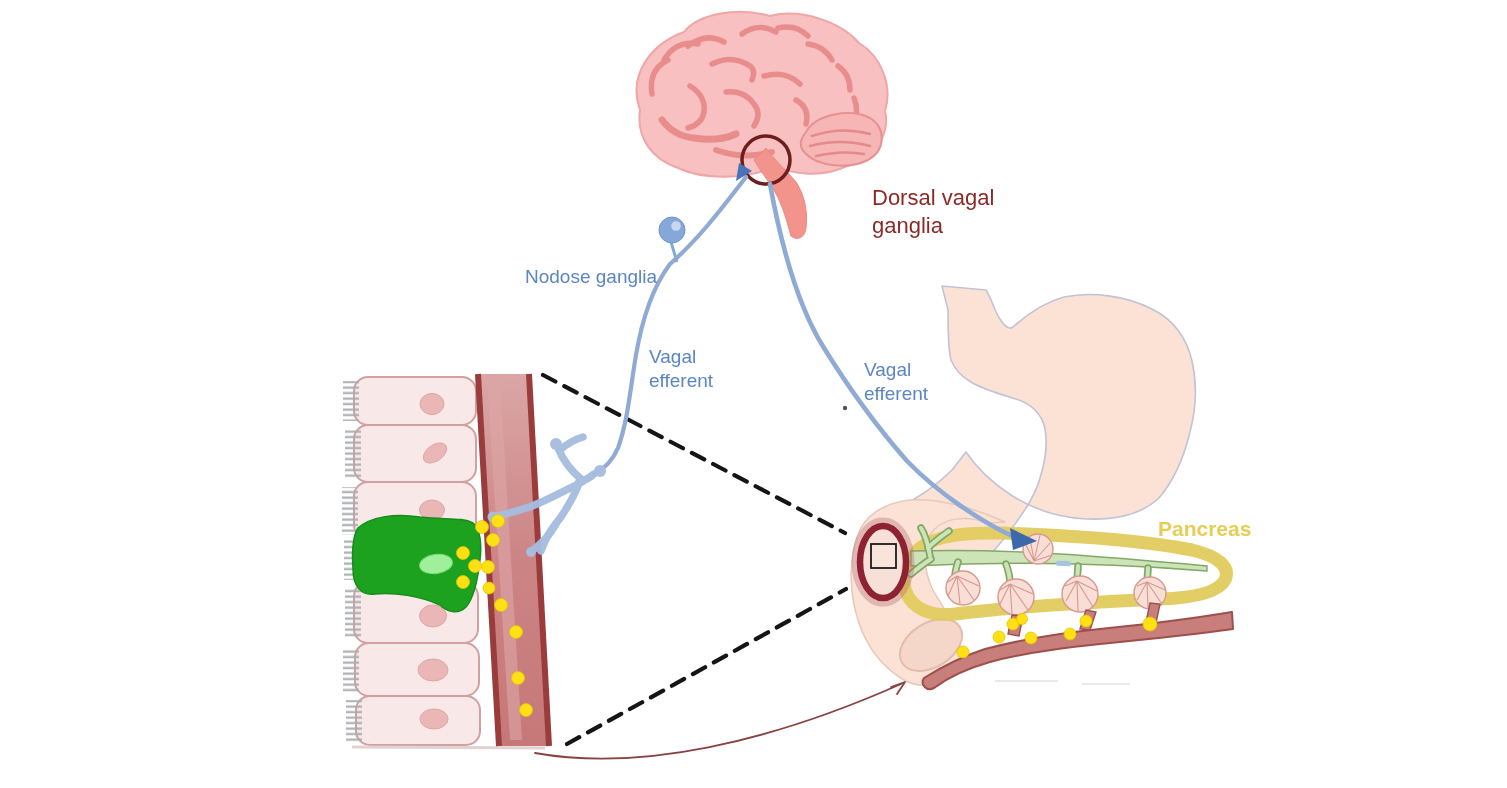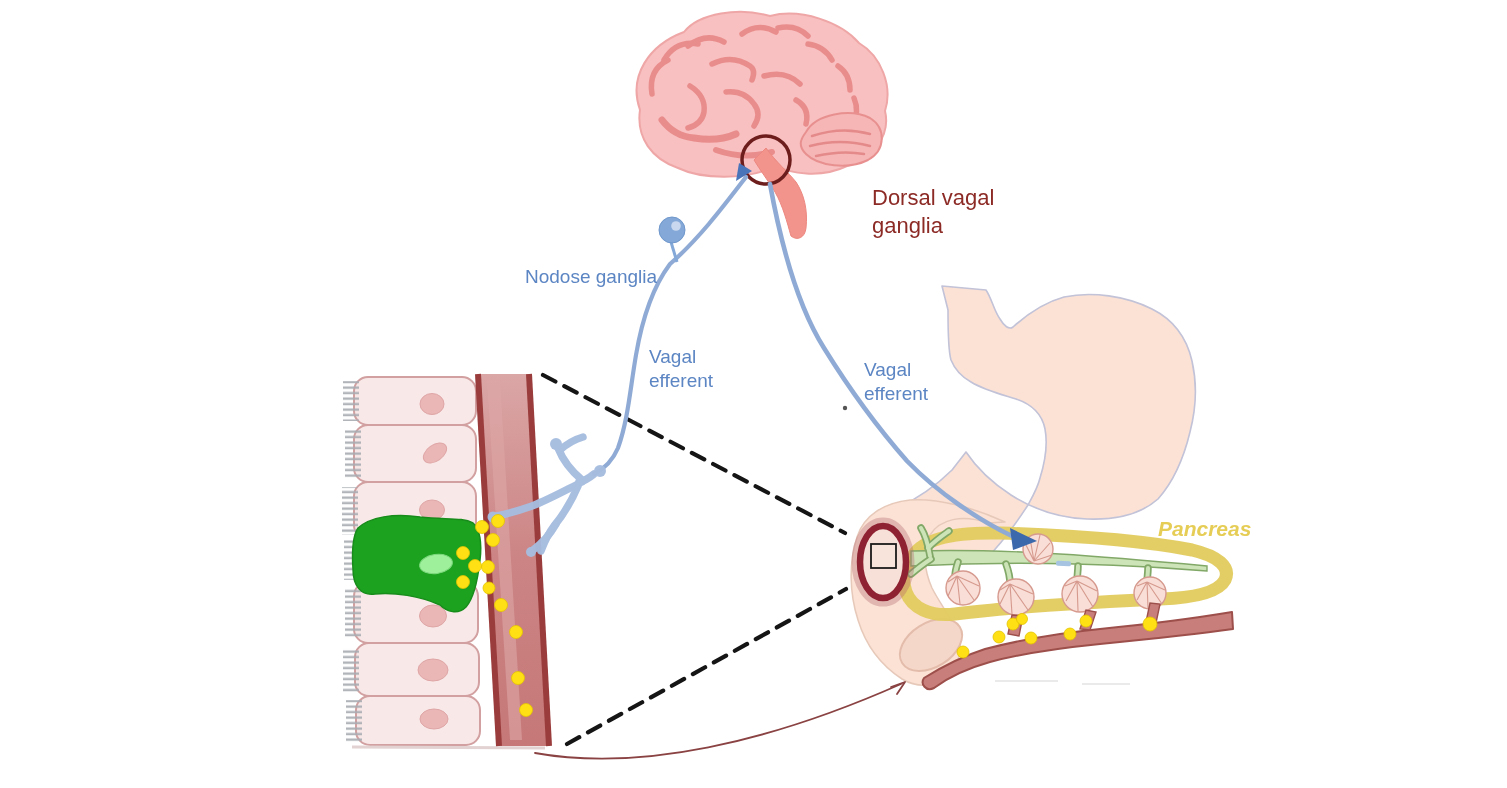--- a/index.html
+++ b/index.html
@@ -5,21 +5,21 @@
   :root{
     --label_blue:#5b85c3; --label_dark_red:#8c2a26; --pancreas_label:#e6cd55;
   }
   html,body{margin:0;padding:0;background:#fff;}
   #stage{position:relative;width:1507px;height:788px;background:#fff;overflow:hidden;
          font-family:"Liberation Sans", sans-serif;}
   #art{position:absolute;left:0;top:0;}
   .lbl{position:absolute;white-space:nowrap;}
   .lbl-blue{color:var(--label_blue);font-size:19px;line-height:24px;}
   .lbl-darkred{color:var(--label_dark_red);font-size:22px;line-height:28px;}
-  .lbl-pancreas{color:var(--pancreas_label);font-size:21px;font-weight:bold;font-style:italic;}
+  .lbl-pancreas{color:var(--pancreas_label);font-size:21px;font-weight:bold;}
 </style>
 </head>
 <body>
 
 <div id="stage">
 
 <svg id="art" width="1507" height="788" viewBox="0 0 1507 788">
   <defs>
     <pattern id="bristle" width="5" height="5.5" patternUnits="userSpaceOnUse">
       <rect x="0" y="1.4" width="5" height="2.4" fill="#a9adb3"></rect>

